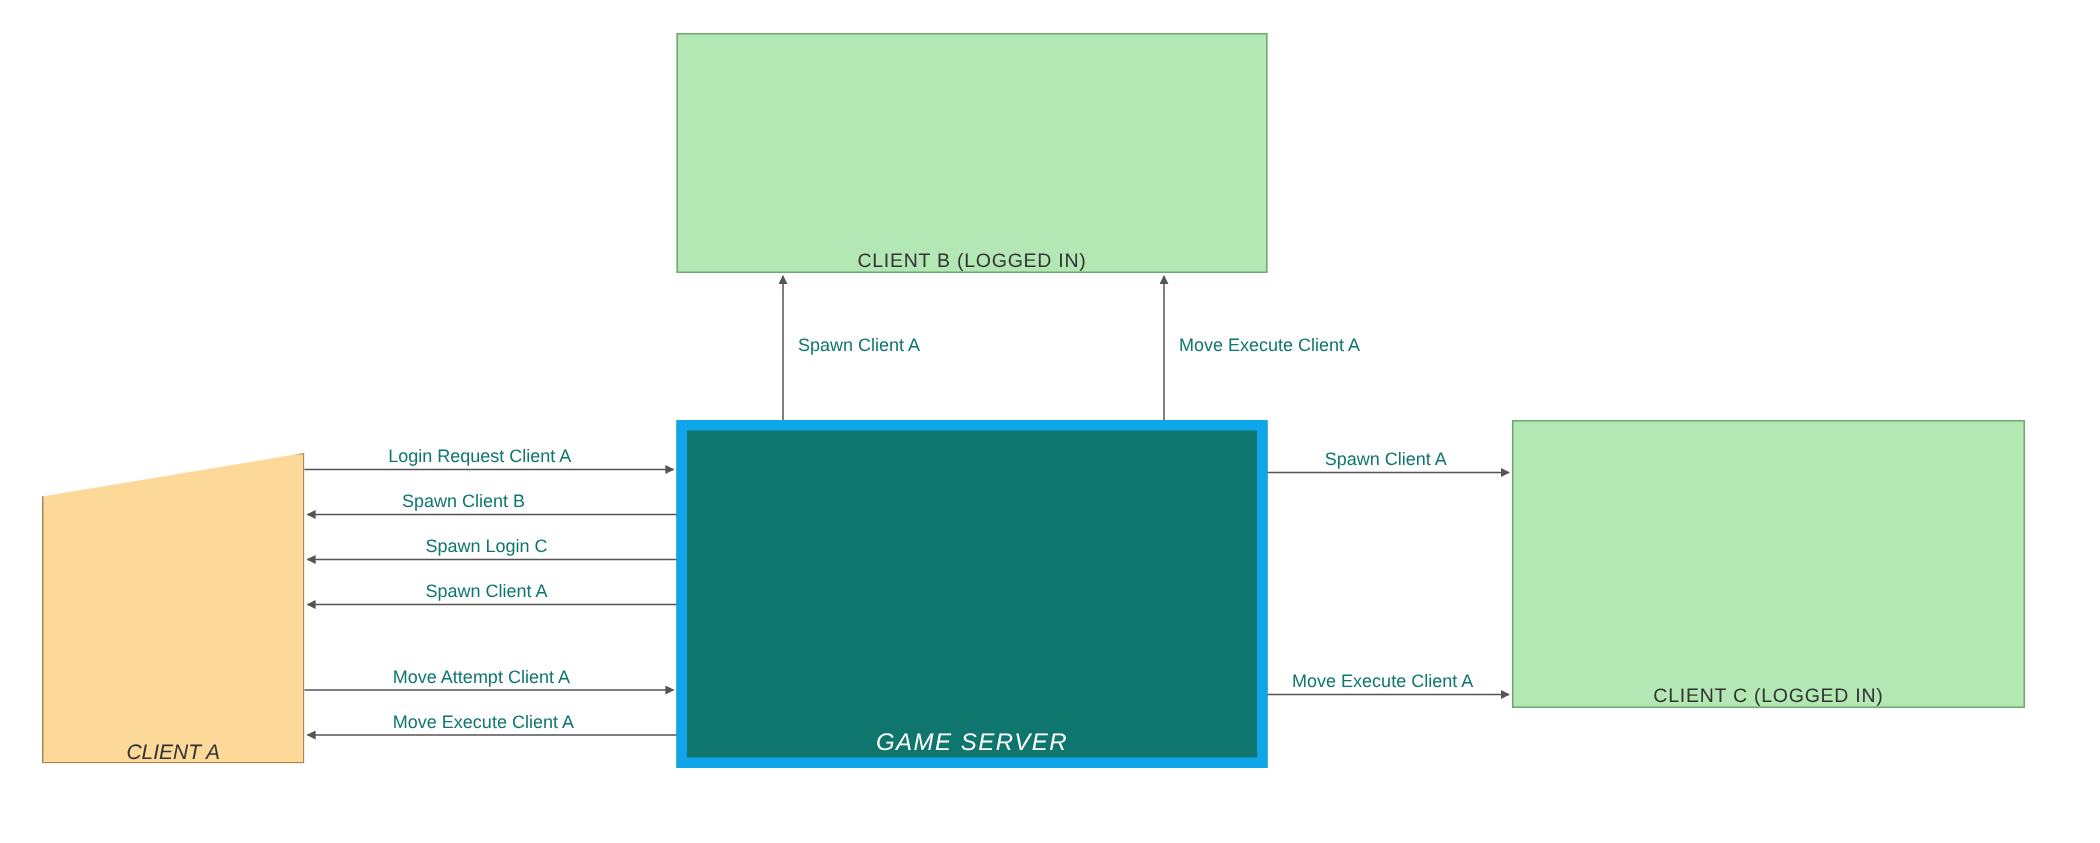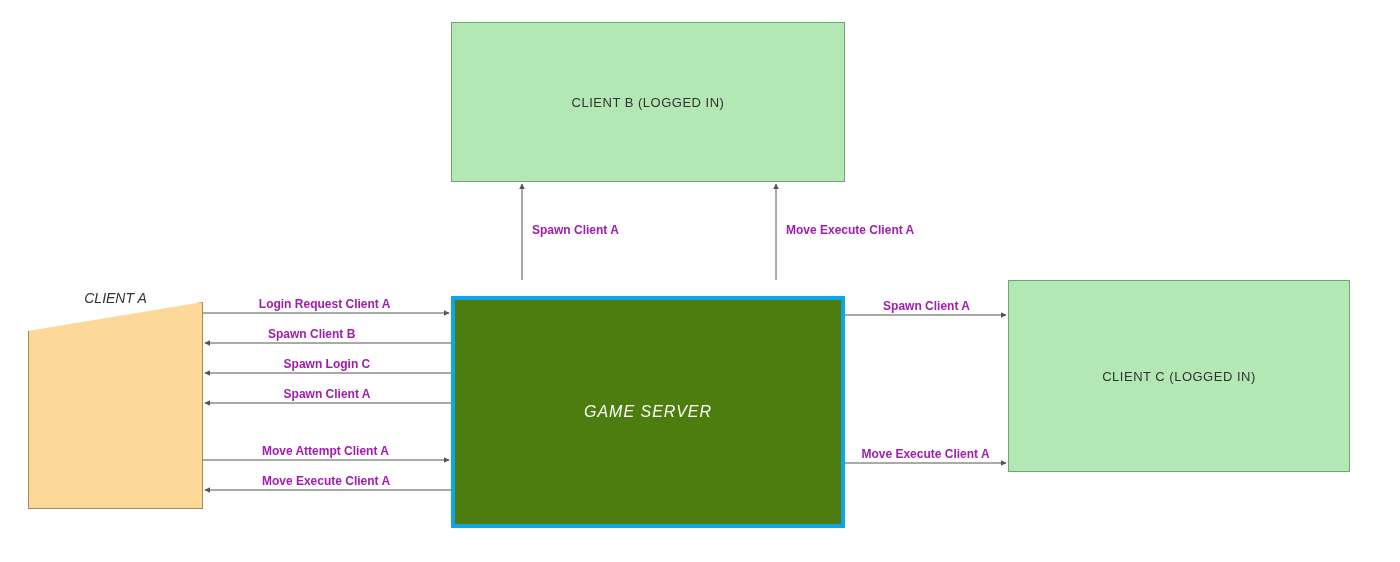--- a/index.html
+++ b/index.html
@@ -11,57 +11,57 @@
     font-family: Arial, Helvetica, sans-serif;
     font-size: 13px;
     color: #333;
     position: relative;
     overflow: hidden;
   }
   .node {
     position: absolute;
     box-sizing: border-box;
     display: flex;
-    align-items: center;
+    align-items: flex-end;
     justify-content: center;
     text-align: center;
     letter-spacing: 0.5px;
   }
   
   .client-a-shape {
     position: absolute;
     left: 28px;
     top: 302px;
     width: 175px;
     height: 207px;
     background: #fdd999;
     border: 1px solid #a58a5a;
     clip-path: polygon(0% 14%, 100% 0%, 100% 100%, 0% 100%);
     box-sizing: border-box;
   }
   .client-a-label {
     position: absolute;
     left: 28px;
-    top: 290px;
+    top: 302px;
     width: 175px;
     height: 207px;
     display: flex;
-    align-items: flex-start;
+    align-items: flex-end;
     justify-content: center;
     font-style: italic;
     font-size: 14px;
     text-align: center;
   }
   .server {
     left: 451px;
-    top: 296px;
+    top: 280px;
     width: 394px;
     height: 232px;
-    background: #4d7c0f;
-    border: 4px solid #0ea5e9;
+    background: #0f766e;
+    border: 7px solid #0ea5e9;
     color: #ffffff;
     font-style: italic;
     font-size: 16px;
     letter-spacing: 1px;
   }
   .client-b {
     left: 451px;
     top: 22px;
     width: 394px;
     height: 160px;
@@ -81,24 +81,23 @@
   svg.overlay {
     position: absolute;
     left: 0; top: 0;
     width: 1400px;
     height: 562px;
     pointer-events: none;
   }
   .edge-label {
     position: absolute;
     font-size: 12px;
-    color: #a21caf;
+    color: #0f766e;
     background: transparent;
     white-space: nowrap;
-    font-weight: bold;
   }
 </style>
 </head>
 <body>
 
 <div class="client-a-shape"></div>
 <div class="client-a-label">
   <span>CLIENT A</span>
 </div>
 

